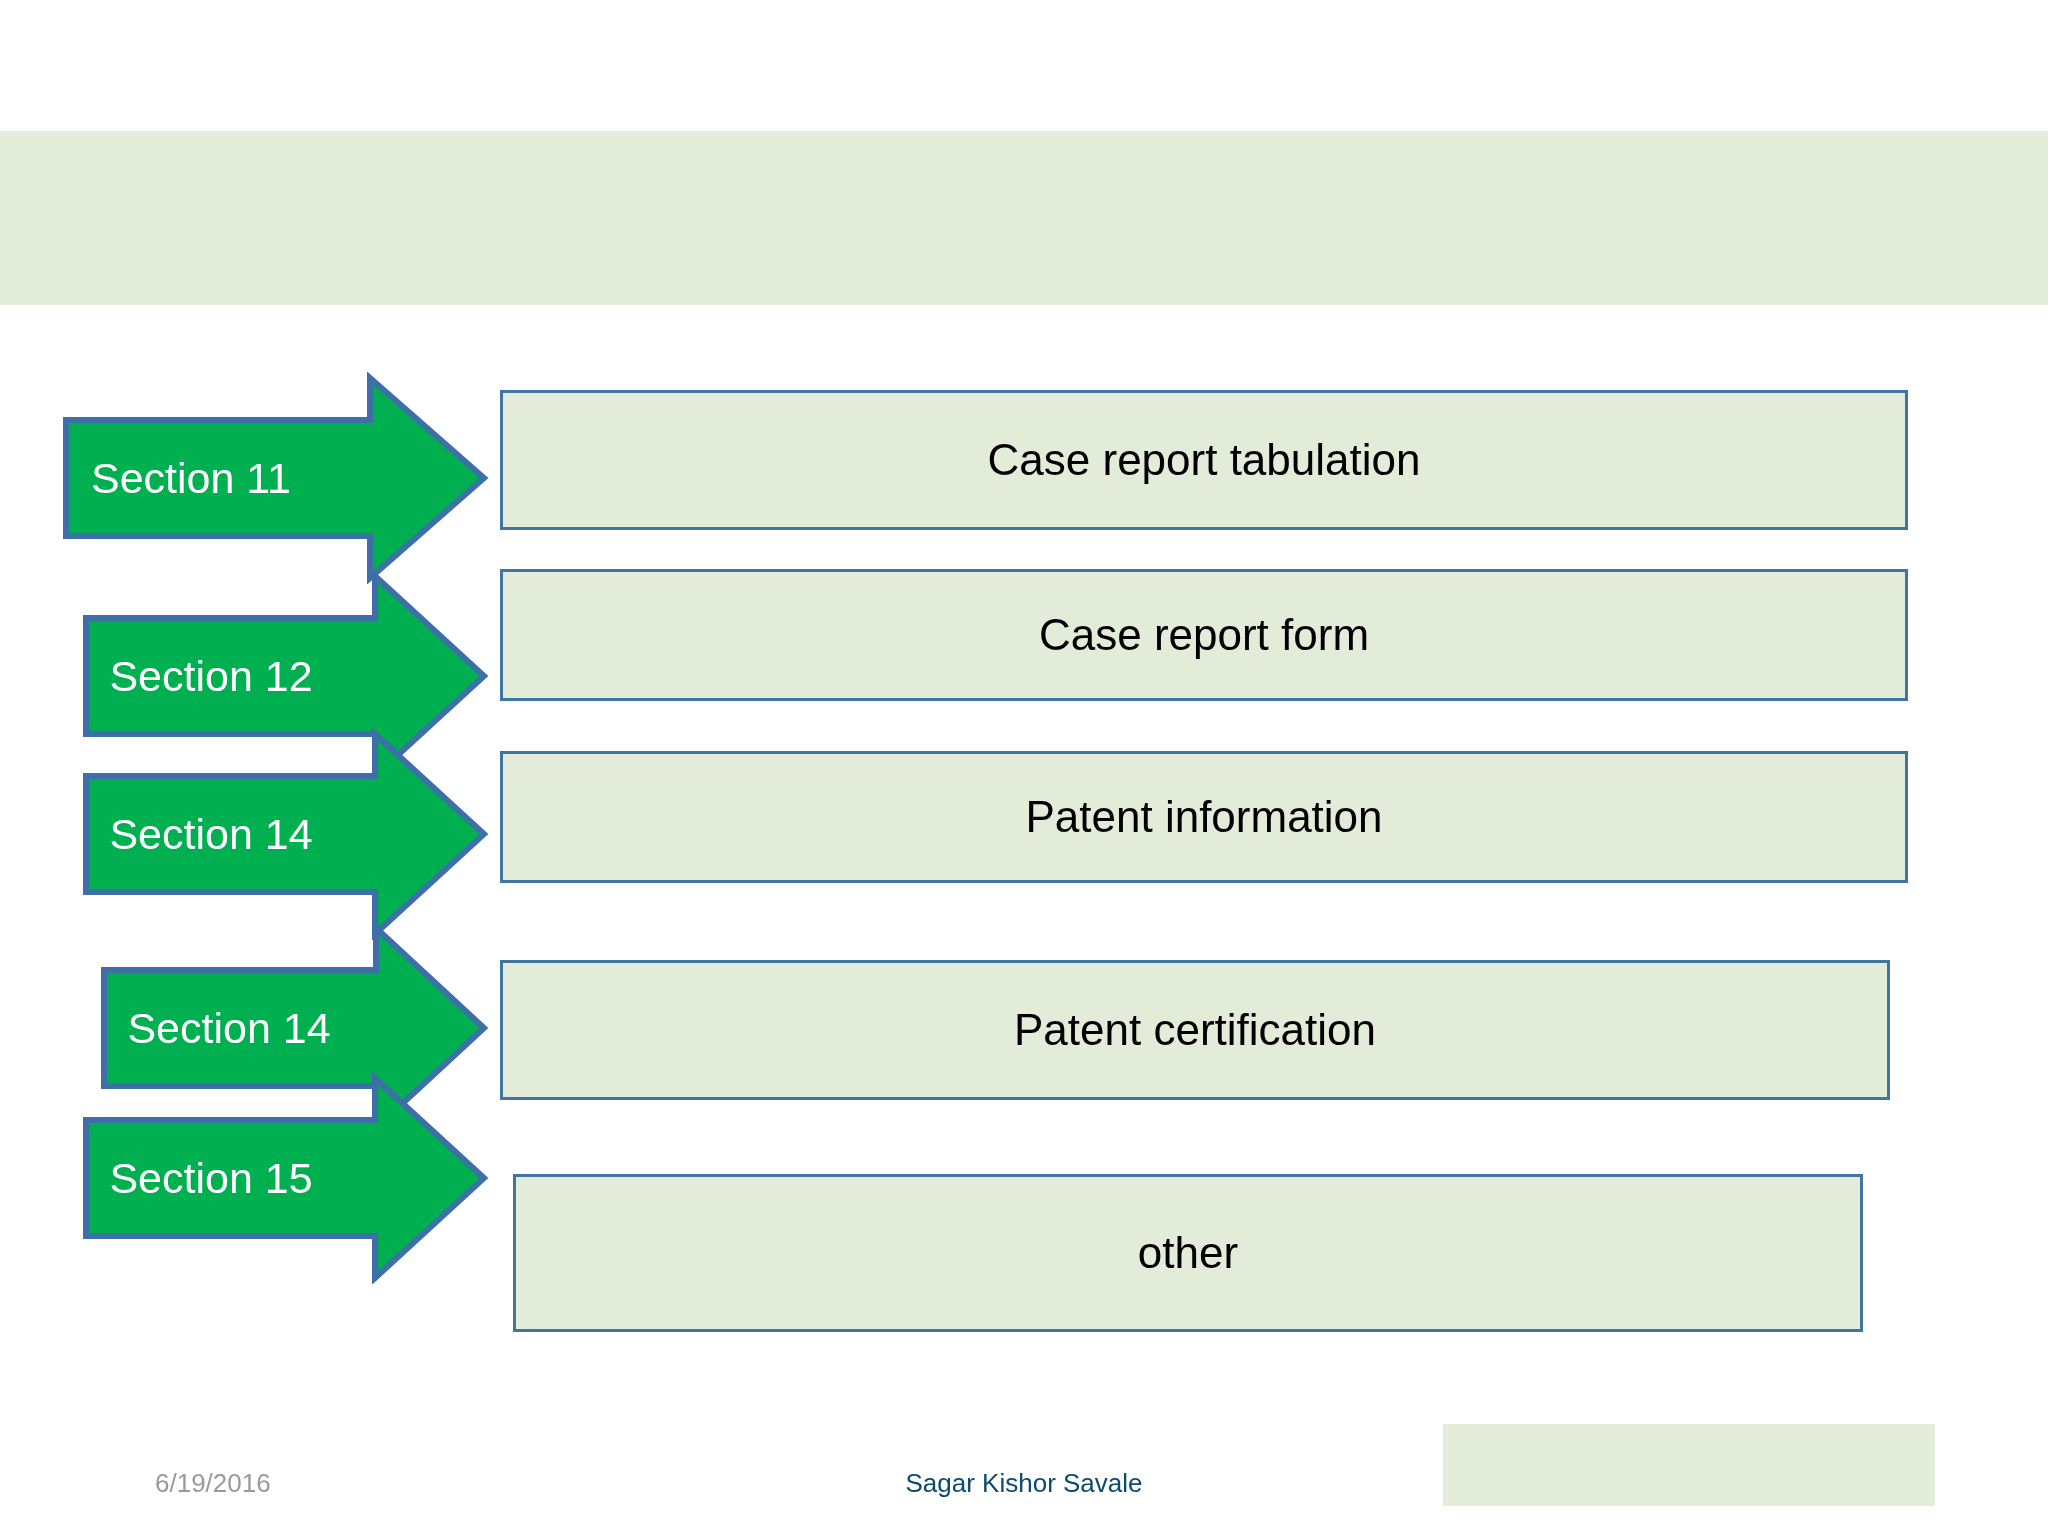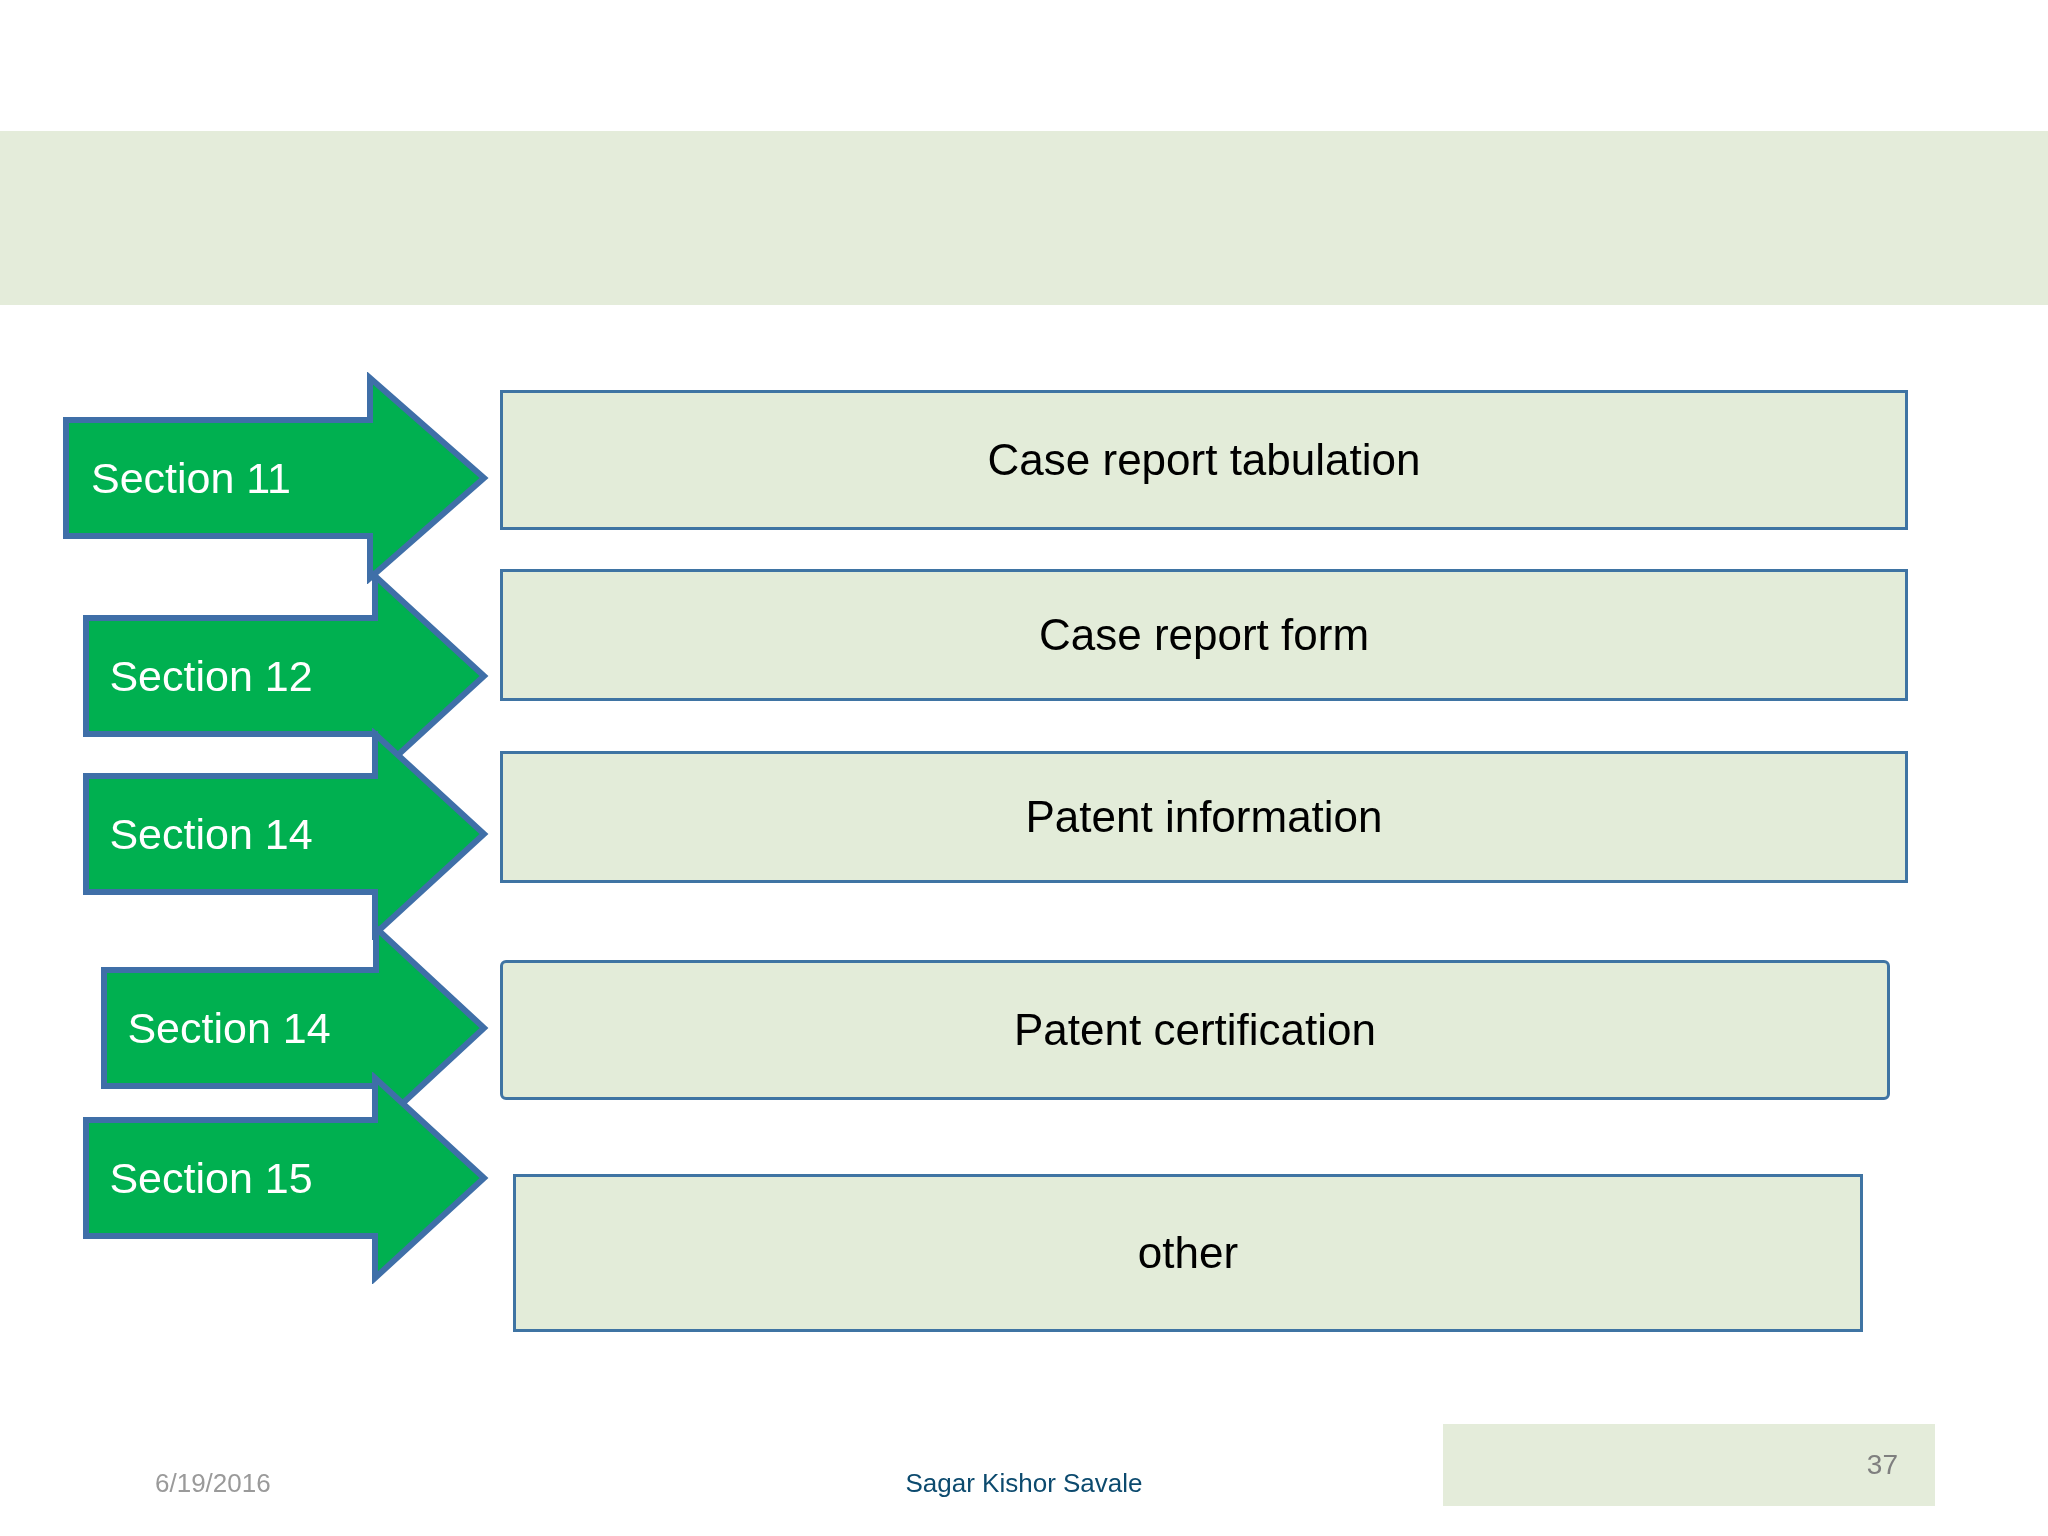--- a/index.html
+++ b/index.html
@@ -126,21 +126,21 @@
     </div>
 
     <div class="row" style="top:0;">
       <div class="arrow-wrap" style="left:98px;top:922px;width:392px;height:212px;">
         <svg width="392" height="212" viewBox="0 0 392 212">
           <polygon points="6,48 278,48 278,6 386,106 278,206 278,164 6,164" fill="#00b050" stroke="#3f6fa8" stroke-width="6"></polygon>
         </svg>
       </div>
       <div class="arrow-label" style="left:104px;top:970px;width:250px;height:116px;">Section 14</div>
 
-      <div class="box" style="left:500px;top:960px;width:1390px;height:140px;border-radius:6px;">
+      <div class="box" style="left:500px;top:960px;width:1390px;height:140px;">
         <span class="box-label">Patent certification</span>
       </div>
     </div>
 
     <div class="row" style="top:0;">
       <div class="arrow-wrap" style="left:80px;top:1072px;width:410px;height:212px;">
         <svg width="410" height="212" viewBox="0 0 410 212">
           <polygon points="6,48 295,48 295,6 404,106 295,206 295,164 6,164" fill="#00b050" stroke="#3f6fa8" stroke-width="6"></polygon>
         </svg>
       </div>
@@ -149,15 +149,14 @@
       <div class="box" style="left:513px;top:1174px;width:1350px;height:158px;">
         <span class="box-label">other</span>
       </div>
     </div>
 
   </div>
 
   <div class="footer-date">6/19/2016</div>
   <div class="footer-author">Sagar Kishor Savale</div>
   <div class="page-box"></div>
-  <div class="page-num">37</div>
 
 </div>
 
 </body></html>

